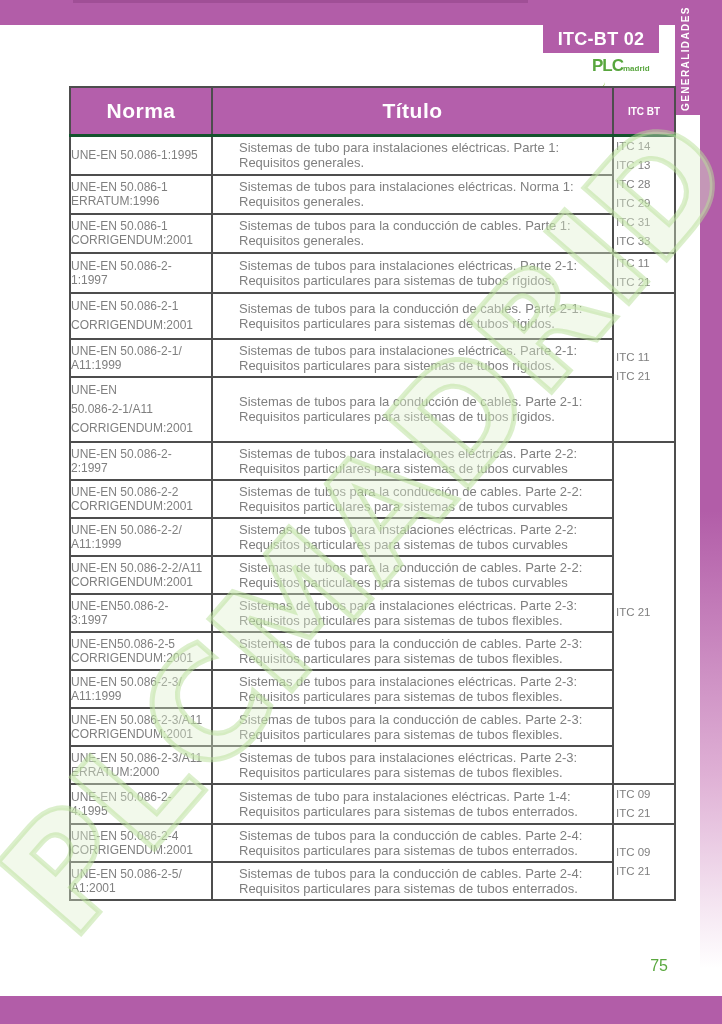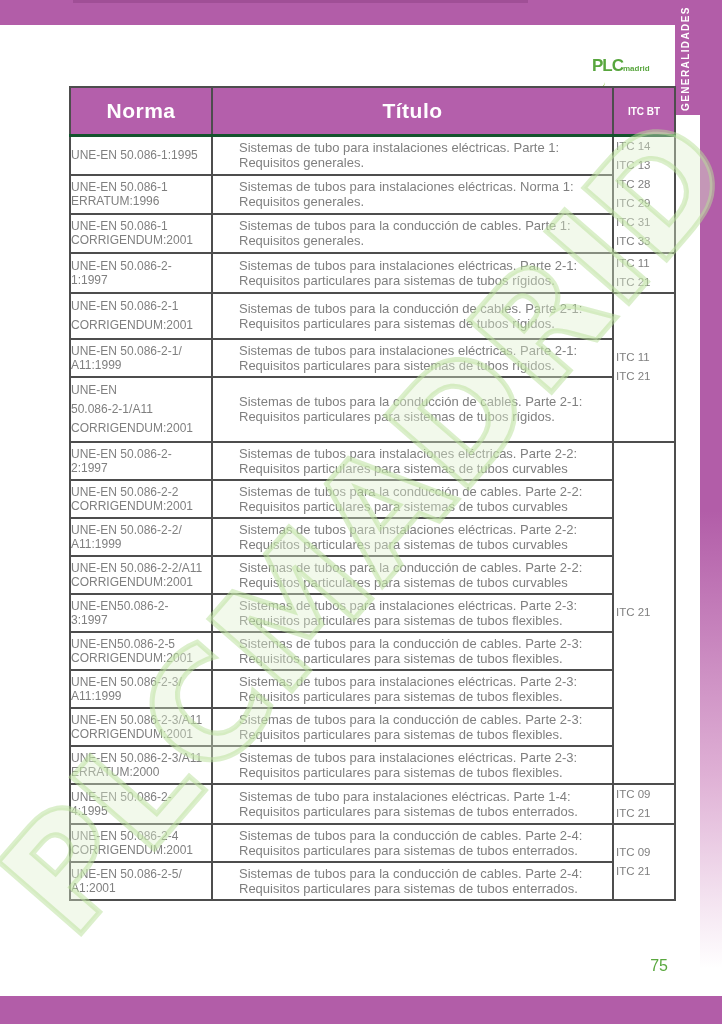--- a/index.html
+++ b/index.html
@@ -79,20 +79,21 @@
   }
 </style>
 </head>
 <body>
 
 <div class="page">
 
   <div class="topbar"></div>
   <div class="topbar-dark"></div>
 
+  <div class="badge">ITC-BT 02</div>
 
   <div class="sidebar-tab"></div>
   <div class="sidebar-label">GENERALIDADES</div>
   <div class="side-strip"></div>
 
   <div class="logo">
     <span class="logo-mark">PLC</span><span class="logo-sub">madrid</span><span class="logo-swoosh"></span>
   </div>
 
   <table class="norms">

